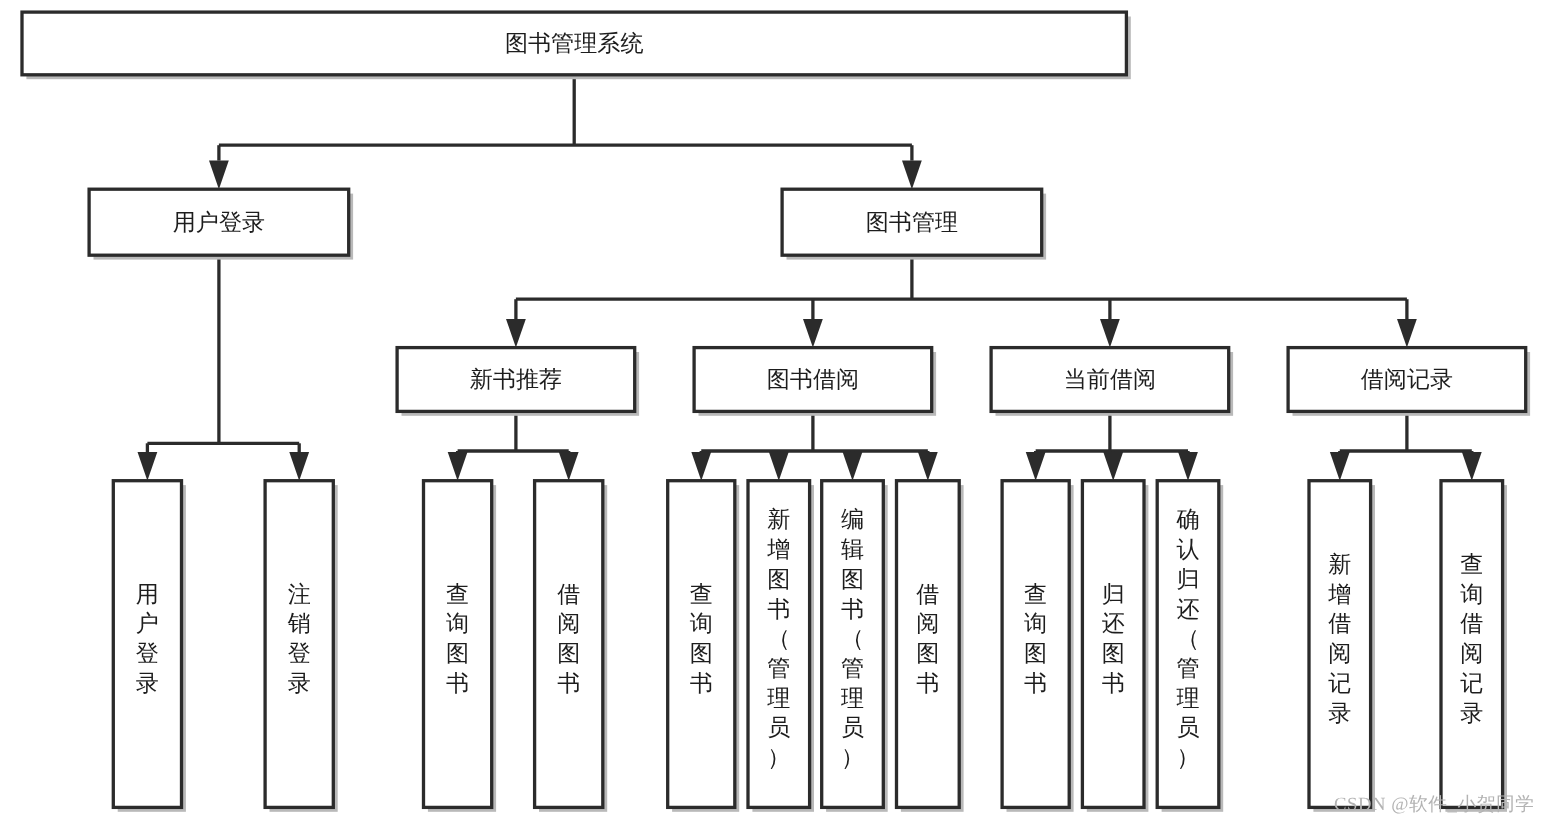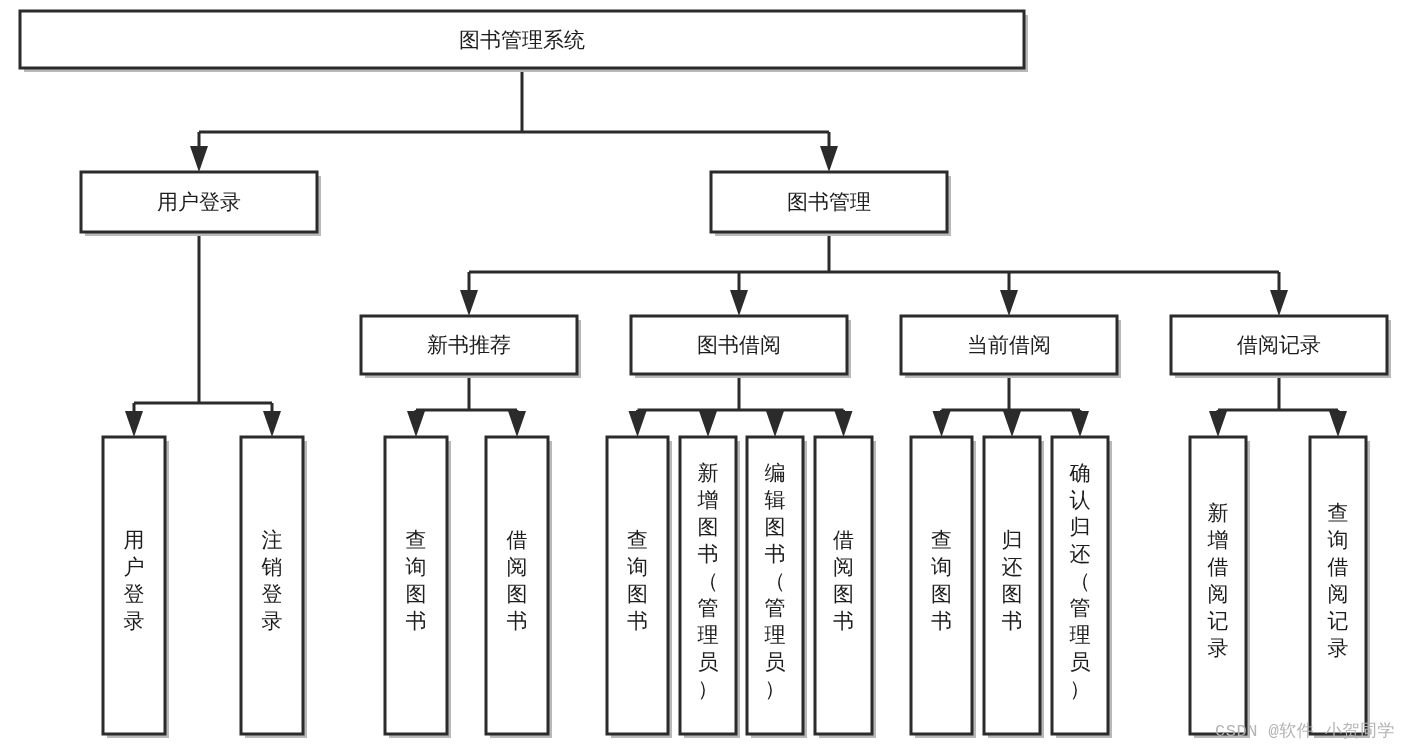--- a/index.html
+++ b/index.html
@@ -56,21 +56,21 @@
   .node-label-v {
     font-family: "DejaVu Sans", "Liberation Sans", sans-serif;
     font-size: 21px;
     fill: #1d1d1d;
     text-anchor: middle;
   }
   .watermark {
     position: absolute;
     right: 10px;
     bottom: 5px;
-    font-family: Liberation Mono, monospace;
+    font-family: Liberation Serif, serif;
     font-size: 17px;
     color: #b3b3b3;
     letter-spacing: 0.5px;
     white-space: nowrap;
     pointer-events: none;
   }
 </style>
 </head>
 <body>
 

